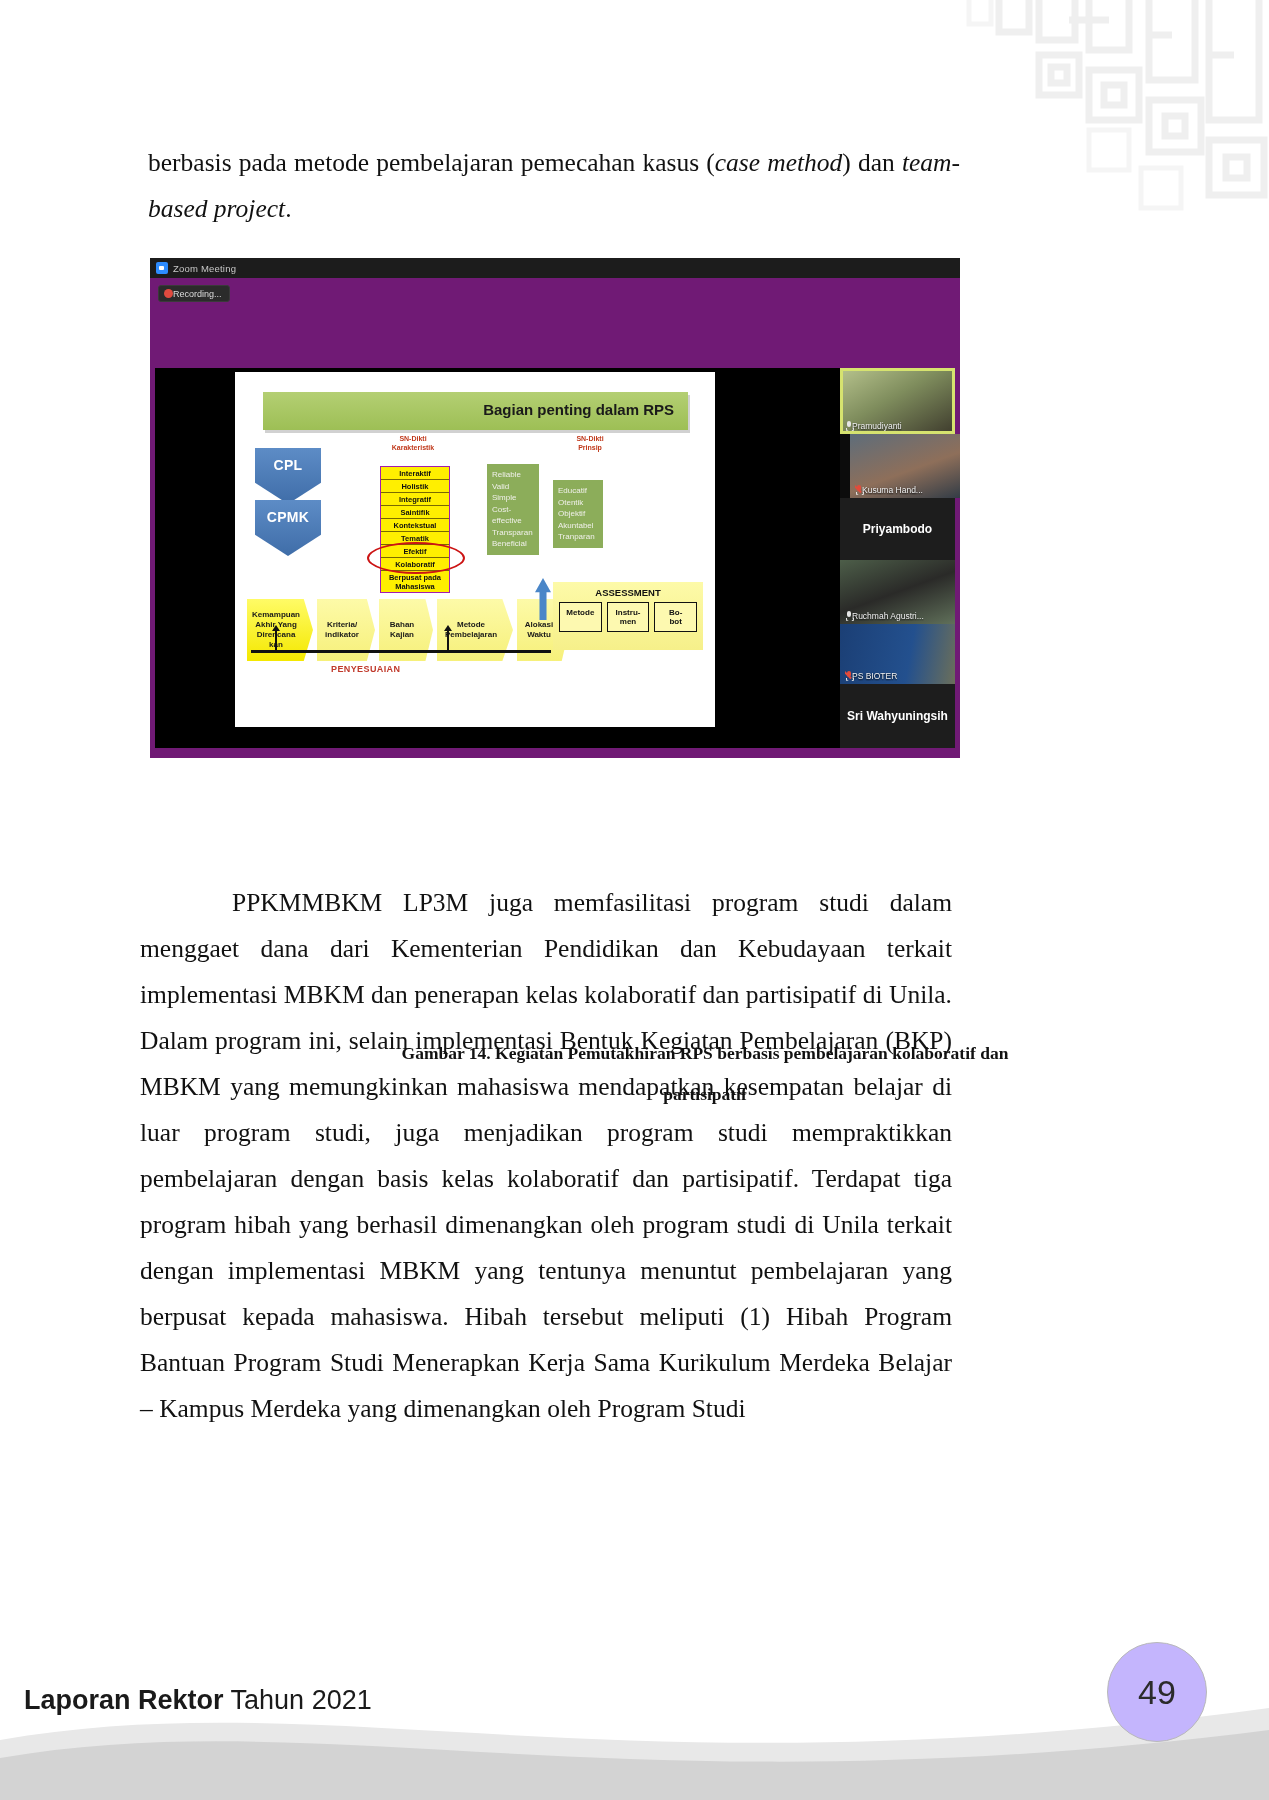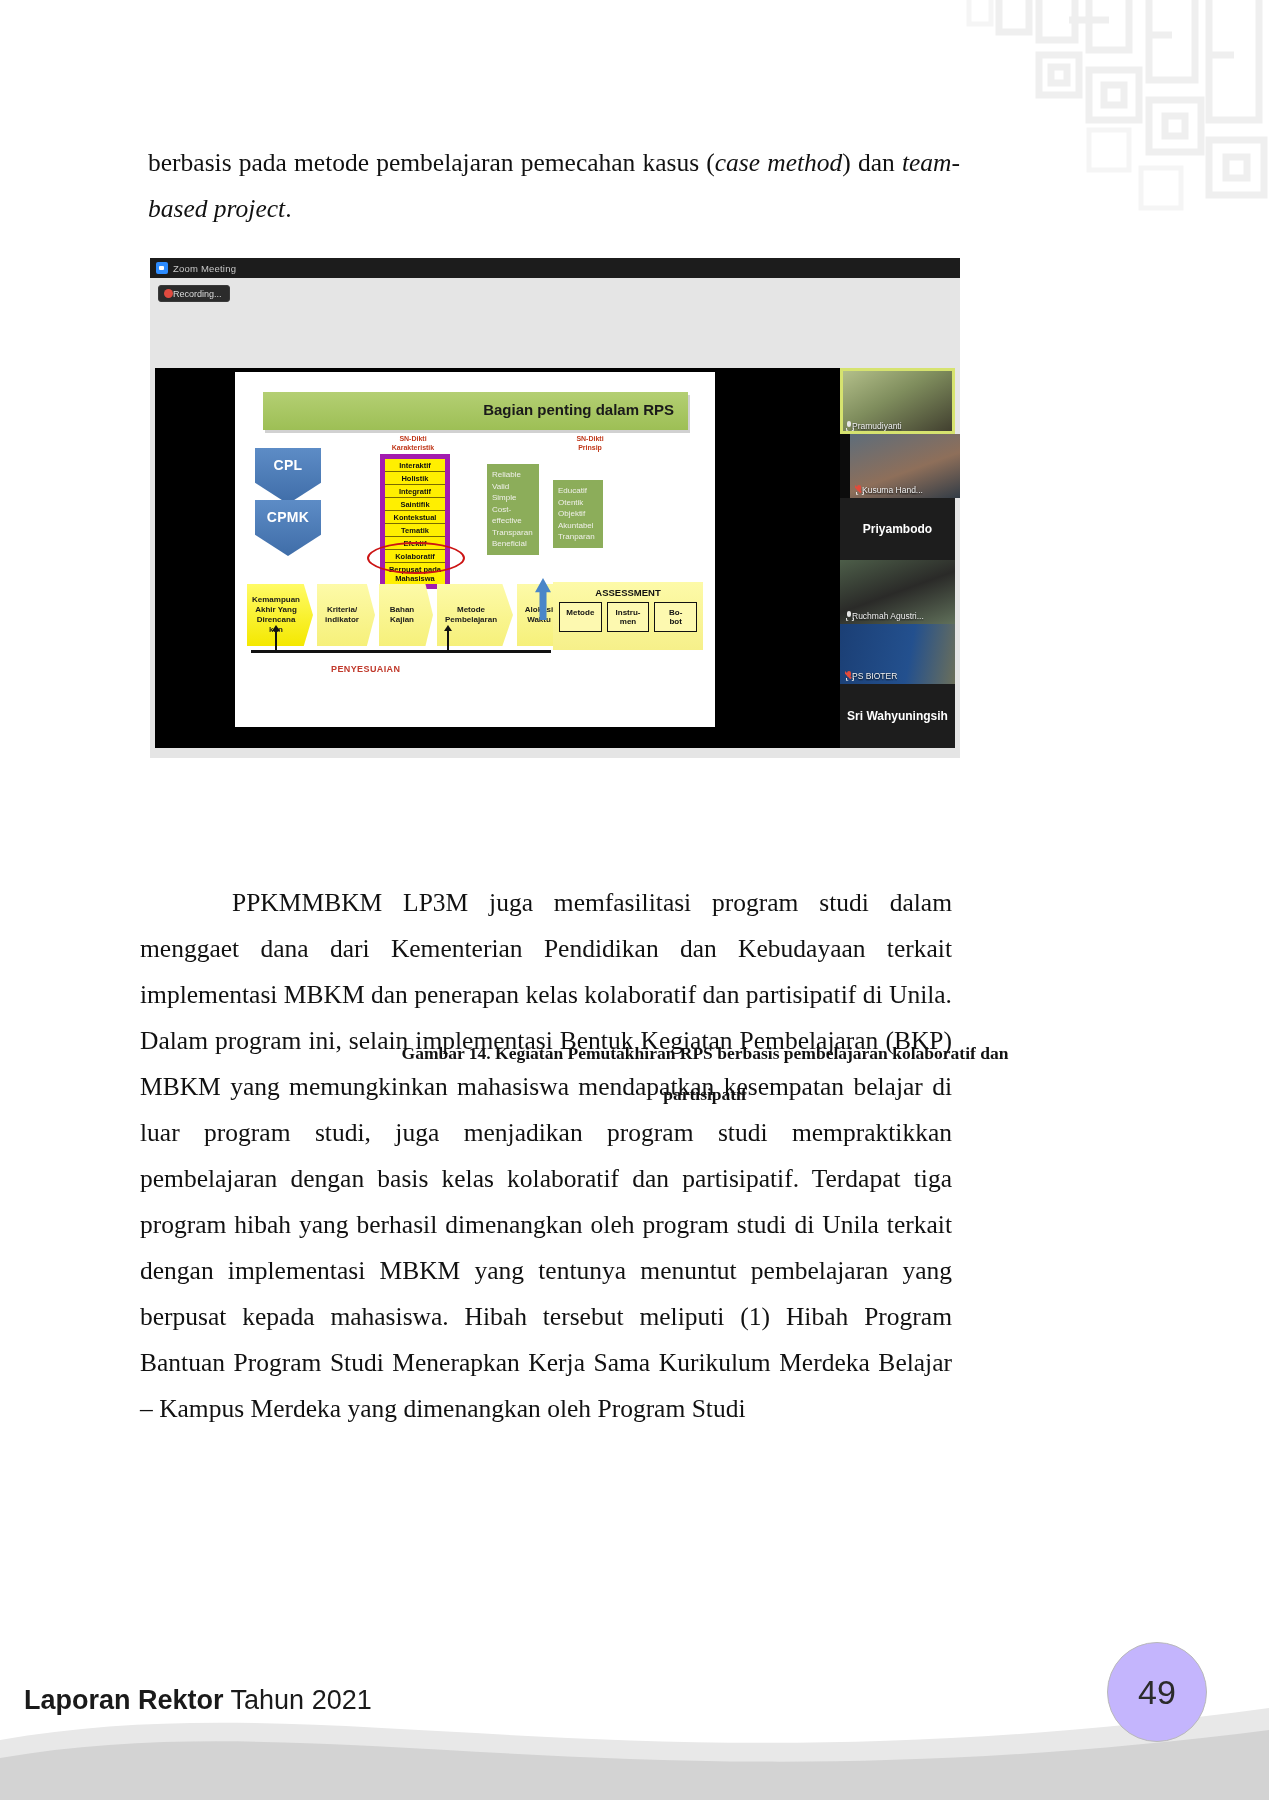--- a/index.html
+++ b/index.html
@@ -39,21 +39,21 @@
   .para em { font-style:italic; }
 
   
   .figure-wrap {
     position:absolute;
     left:150px; top:258px;
     width:810px;
   }
   .zoom-window {
     width:810px; height:500px;
-    background:#e5e5e5;
+    background:#701a75;
     position:relative;
     overflow:hidden;
   }
   .zoom-titlebar {
     height:20px;
     background:#1c1c1c;
     display:flex; align-items:center;
     padding-left:6px;
     gap:5px;
   }
@@ -132,23 +132,23 @@
     text-align:center;
     font-family:"Liberation Sans", sans-serif;
     font-weight:bold; font-size:7px; color:#c0391b;
     line-height:9px;
   }
   .sn-k { left:138px; top:62px; width:80px; }
   .sn-p { left:320px; top:62px; width:70px; }
 
   
   .yellow-list {
-    position:absolute; left:145px; top:82px;
+    position:absolute; left:145px; top:94px;
     width:70px;
-    border:5px solid #a21caf;
+    border:1px solid #a21caf;
     background:#ffef00;
   }
   .yellow-list .yl {
     border-bottom:1px solid #7a6a00;
     font-family:"Liberation Sans", sans-serif;
     font-weight:bold; font-size:7.5px;
     color:#111; text-align:center;
     padding:1.5px 0;
     line-height:9px;
   }
@@ -182,20 +182,21 @@
     position:absolute;
     height:62px;
     background:linear-gradient(#fffb66,#f4e800);
     clip-path: polygon(0 0, 86% 0, 100% 50%, 86% 100%, 0 100%);
     display:flex; align-items:center; justify-content:center;
     text-align:center;
     font-family:"Liberation Sans", sans-serif;
     font-weight:bold; font-size:8px; color:#1a1a1a;
     line-height:10px;
     padding-right:8px;
+    margin-top:15px;
   }
   .chev.pale { background:linear-gradient(#fdfaa8,#f6f07a); }
 
   
   .assess {
     position:absolute; left:318px; top:210px;
     width:150px; height:68px;
     background:linear-gradient(#fdfaa8,#f6f08a);
   }
   .assess-title {

